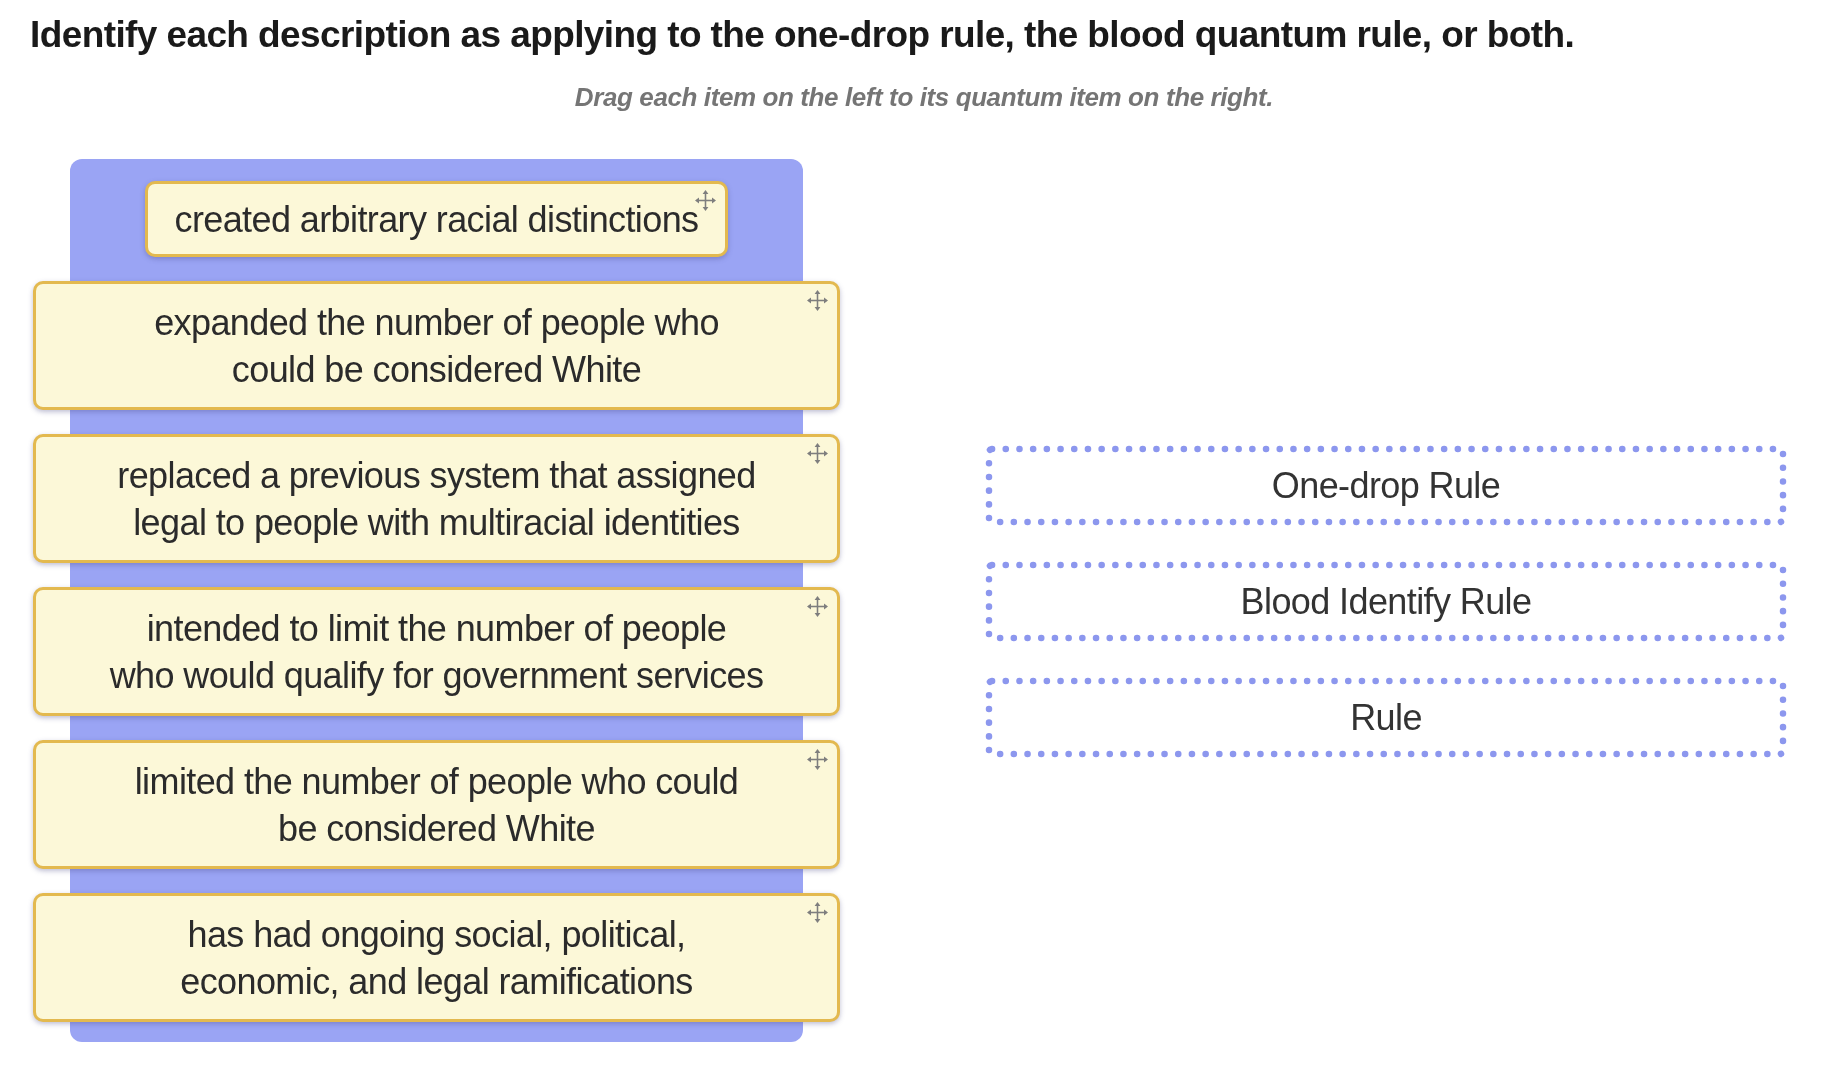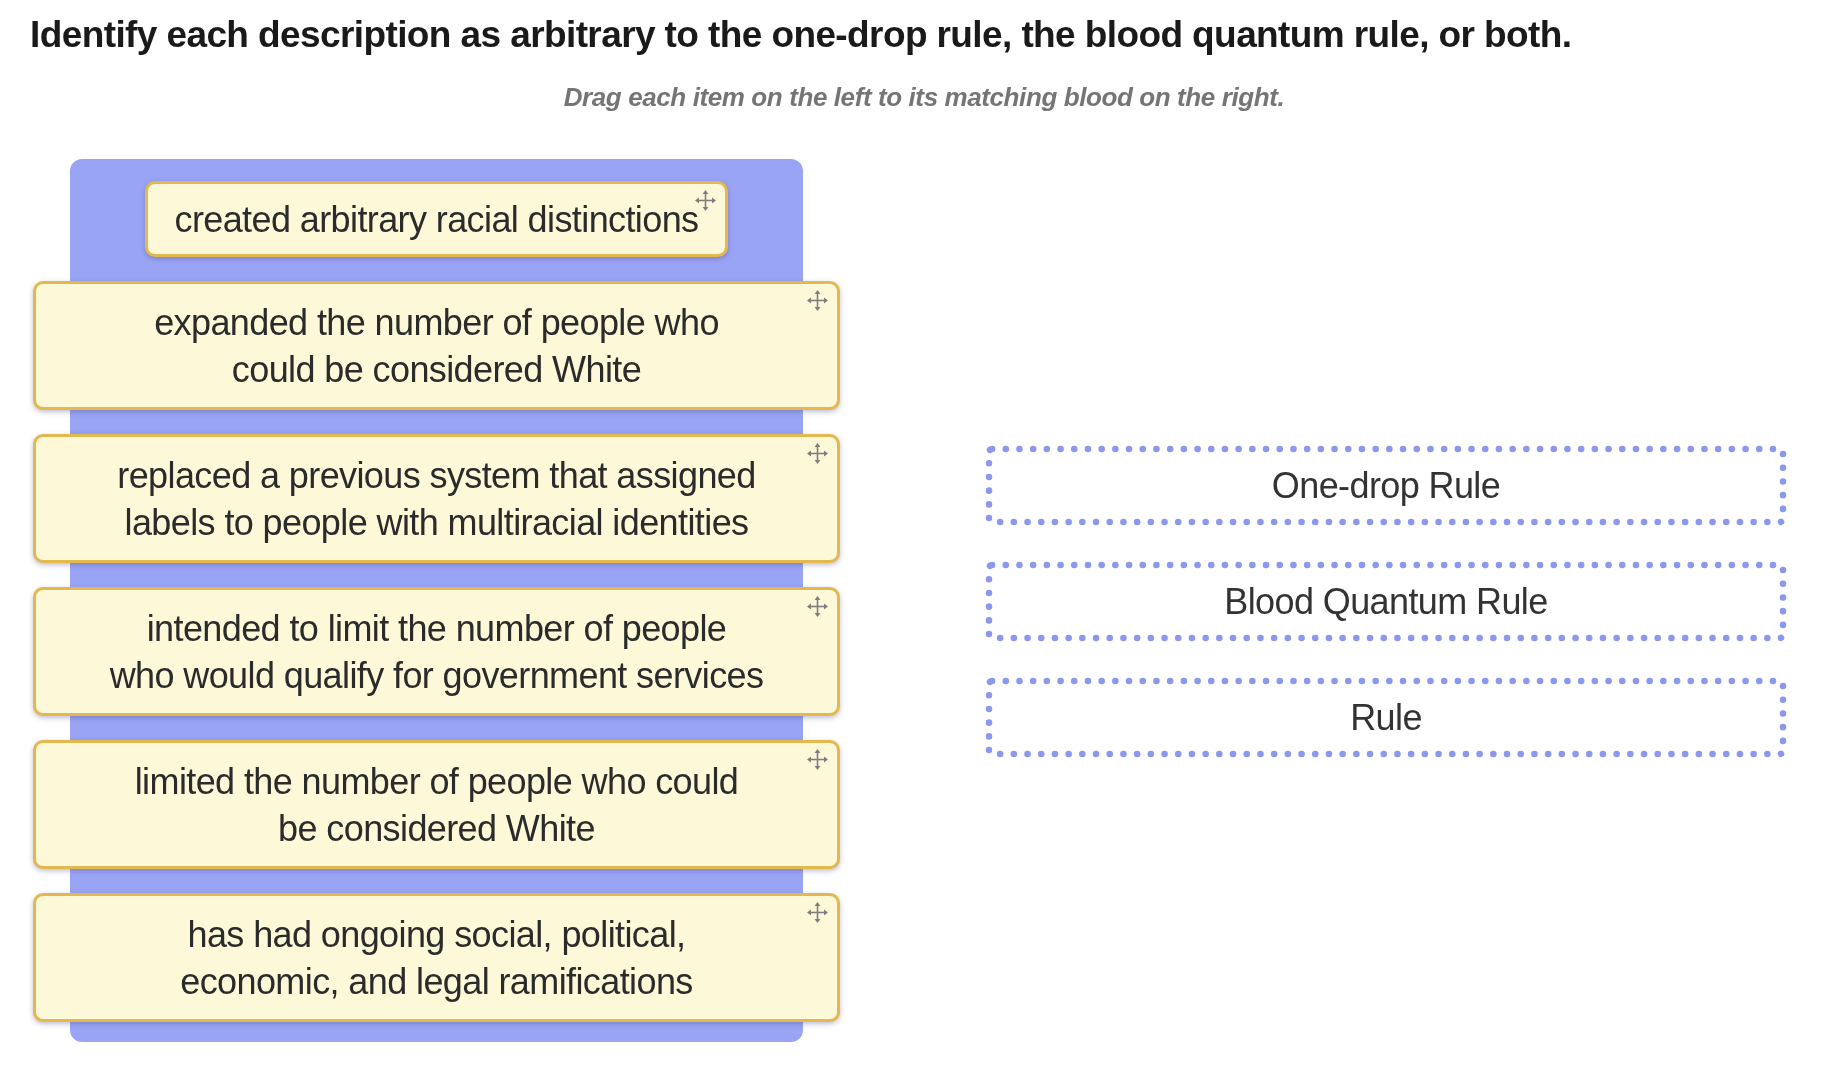--- a/index.html
+++ b/index.html
@@ -76,23 +76,23 @@
     font-size:36px;letter-spacing:-0.6px;
     color:var(--zone-text);
     text-align:right;
   }
 </style>
 </head>
 <body>
 
 <div class="page">
 
-  <h1 class="title">Identify each description as arbitrary to the one-drop rule, the blood quantum rule, or both.</h1>
-
-  <div class="subtitle">Drag each item on the left to its matching blood on the right.</div>
+  <h1 class="title">Identify each description as applying to the one-drop rule, the blood quantum rule, or both.</h1>
+
+  <div class="subtitle">Drag each item on the left to its quantum item on the right.</div>
 
   <div class="pool">
   <div class="card">
     <span class="card-text">created arbitrary racial distinctions</span>
     <span class="move">
       <svg width="21" height="21" viewBox="0 0 24 24" aria-hidden="true">
         <g stroke="currentColor" stroke-width="1.8">
           <line x1="12" y1="4.5" x2="12" y2="19.5"></line>
           <line x1="4.5" y1="12" x2="19.5" y2="12"></line>
         </g>
@@ -120,21 +120,21 @@
           <path d="M12 24 L8.7 19.4 H15.3 Z"></path>
           <path d="M0 12 L4.6 8.7 V15.3 Z"></path>
           <path d="M24 12 L19.4 8.7 V15.3 Z"></path>
         </g>
       </svg>
     </span>
   </div>
 
   <div class="card">
     <span class="card-text">replaced a previous system that assigned
-labels to people with multiracial identities</span>
+legal to people with multiracial identities</span>
     <span class="move">
       <svg width="21" height="21" viewBox="0 0 24 24" aria-hidden="true">
         <g stroke="currentColor" stroke-width="1.8">
           <line x1="12" y1="4.5" x2="12" y2="19.5"></line>
           <line x1="4.5" y1="12" x2="19.5" y2="12"></line>
         </g>
         <g fill="currentColor">
           <path d="M12 0 L8.7 4.6 H15.3 Z"></path>
           <path d="M12 24 L8.7 19.4 H15.3 Z"></path>
           <path d="M0 12 L4.6 8.7 V15.3 Z"></path>
@@ -207,21 +207,21 @@
     <svg class="zone-border-svg" width="804" height="83" viewBox="0 0 804 83" aria-hidden="true">
       <rect x="5" y="5" width="794" height="73" rx="3" fill="none" stroke="currentColor" stroke-width="6.5" stroke-dasharray="0.1 13.6" stroke-linecap="round"></rect>
     </svg>
     <span class="zone-label">One-drop Rule</span>
   </div>
 
   <div class="zone">
     <svg class="zone-border-svg" width="804" height="83" viewBox="0 0 804 83" aria-hidden="true">
       <rect x="5" y="5" width="794" height="73" rx="3" fill="none" stroke="currentColor" stroke-width="6.5" stroke-dasharray="0.1 13.6" stroke-linecap="round"></rect>
     </svg>
-    <span class="zone-label">Blood Quantum Rule</span>
+    <span class="zone-label">Blood Identify Rule</span>
   </div>
 
   <div class="zone">
     <svg class="zone-border-svg" width="804" height="83" viewBox="0 0 804 83" aria-hidden="true">
       <rect x="5" y="5" width="794" height="73" rx="3" fill="none" stroke="currentColor" stroke-width="6.5" stroke-dasharray="0.1 13.6" stroke-linecap="round"></rect>
     </svg>
     <span class="zone-label">Rule</span>
   </div>
 </div>
 

